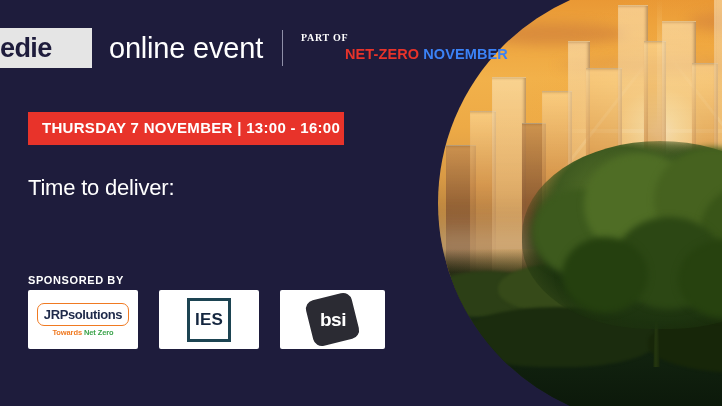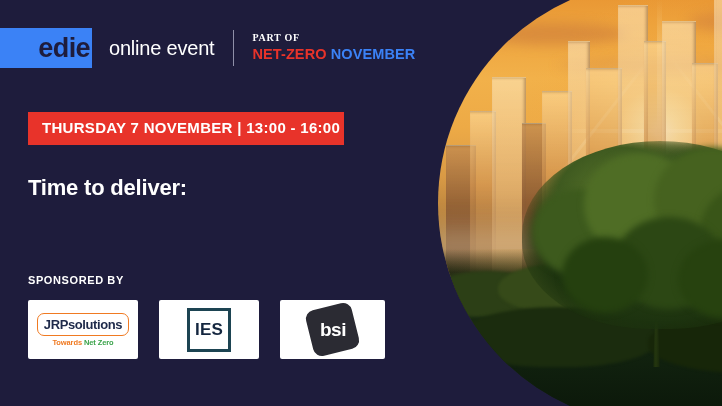--- a/index.html
+++ b/index.html
@@ -143,38 +143,38 @@
 
   
   .header-row {
     position: absolute;
     left: 0; top: 28px;
     display: flex;
     align-items: center;
     height: 40px;
   }
   .edie-logo {
-    background: #3b82f6;
+    background: #e5e5e5;
     width: 92px;
     height: 40px;
     display: flex;
     align-items: center;
-    justify-content: flex-end;
+    justify-content: flex-start;
   }
   .edie-text {
     color: #1e1c3c;
     font-size: 27px;
     font-weight: 700;
     letter-spacing: -0.6px;
     line-height: 1;
     padding-right: 2px;
   }
   .online-event {
     color: #ffffff;
-    font-size: 20px;
+    font-size: 29px;
     font-weight: 400;
     letter-spacing: -0.2px;
     margin-left: 17px;
     white-space: nowrap;
   }
   .divider-v {
     width: 1px;
     height: 36px;
     background: #8f8fa8;
     margin: 0 18px 0 19px;
@@ -189,21 +189,21 @@
     font-family: Liberation Serif, serif;
   }
   .nz-line {
     font-size: 14.5px;
     font-weight: 700;
     letter-spacing: 0.1px;
     line-height: 1.25;
     white-space: nowrap;
     margin-top: 1px;
   }
-  .nz-red { color: #e8332a; }
+  .nz-red { color: #e8332a; margin-left: 44px; }
   .nz-white { color: #3b82f6; }
 
   
   .date-banner {
     position: absolute;
     left: 28px; top: 112px;
     background: #e8332a;
     padding: 7px 4px 8px 14px;
     display: inline-block;
   }
@@ -214,34 +214,34 @@
     letter-spacing: 0.3px;
     line-height: 1;
     white-space: nowrap;
   }
 
   
   .title-block { position: absolute; left: 28px; top: 172px; }
   .title-line {
     color: #ffffff;
     font-size: 22px;
-    font-weight: 700;
+    font-weight: 400;
     letter-spacing: -0.2px;
     line-height: 1.42;
     white-space: nowrap;
   }
 
   
   .sponsors { position: absolute; left: 28px; top: 274px; }
   .sponsored-by {
     color: #ffffff;
     font-size: 11px;
     font-weight: 700;
     letter-spacing: 0.6px;
-    margin-bottom: 14px;
+    margin-bottom: 4px;
   }
   .logo-row { display: flex; align-items: flex-start; gap: 21px; }
   .logo-box {
     background: #ffffff;
     height: 59px;
     border-radius: 2px;
     display: flex;
     align-items: center;
     justify-content: center;
     overflow: hidden;

